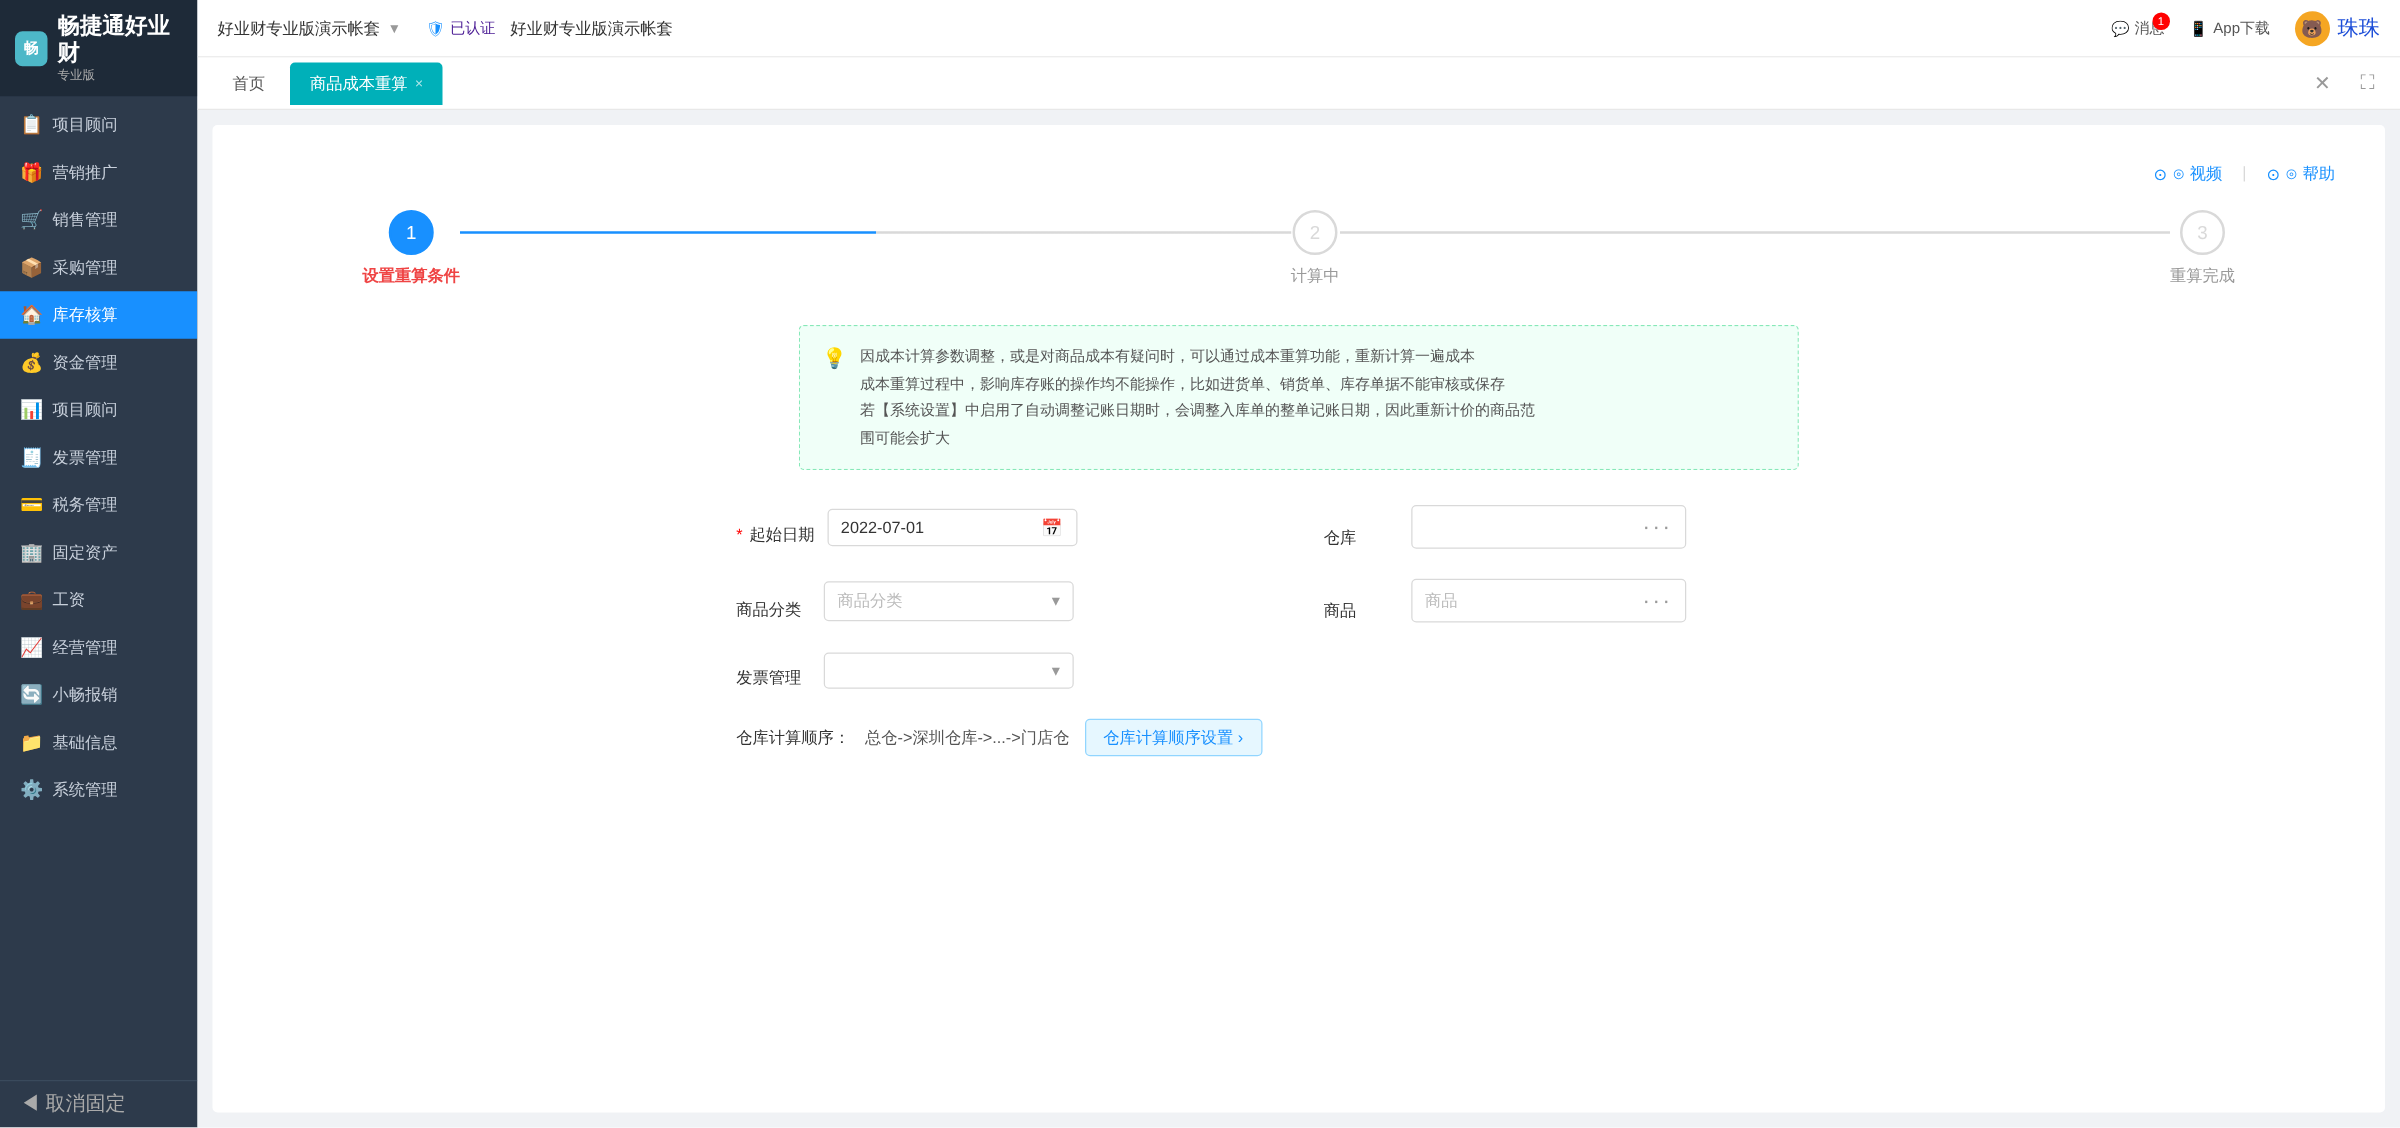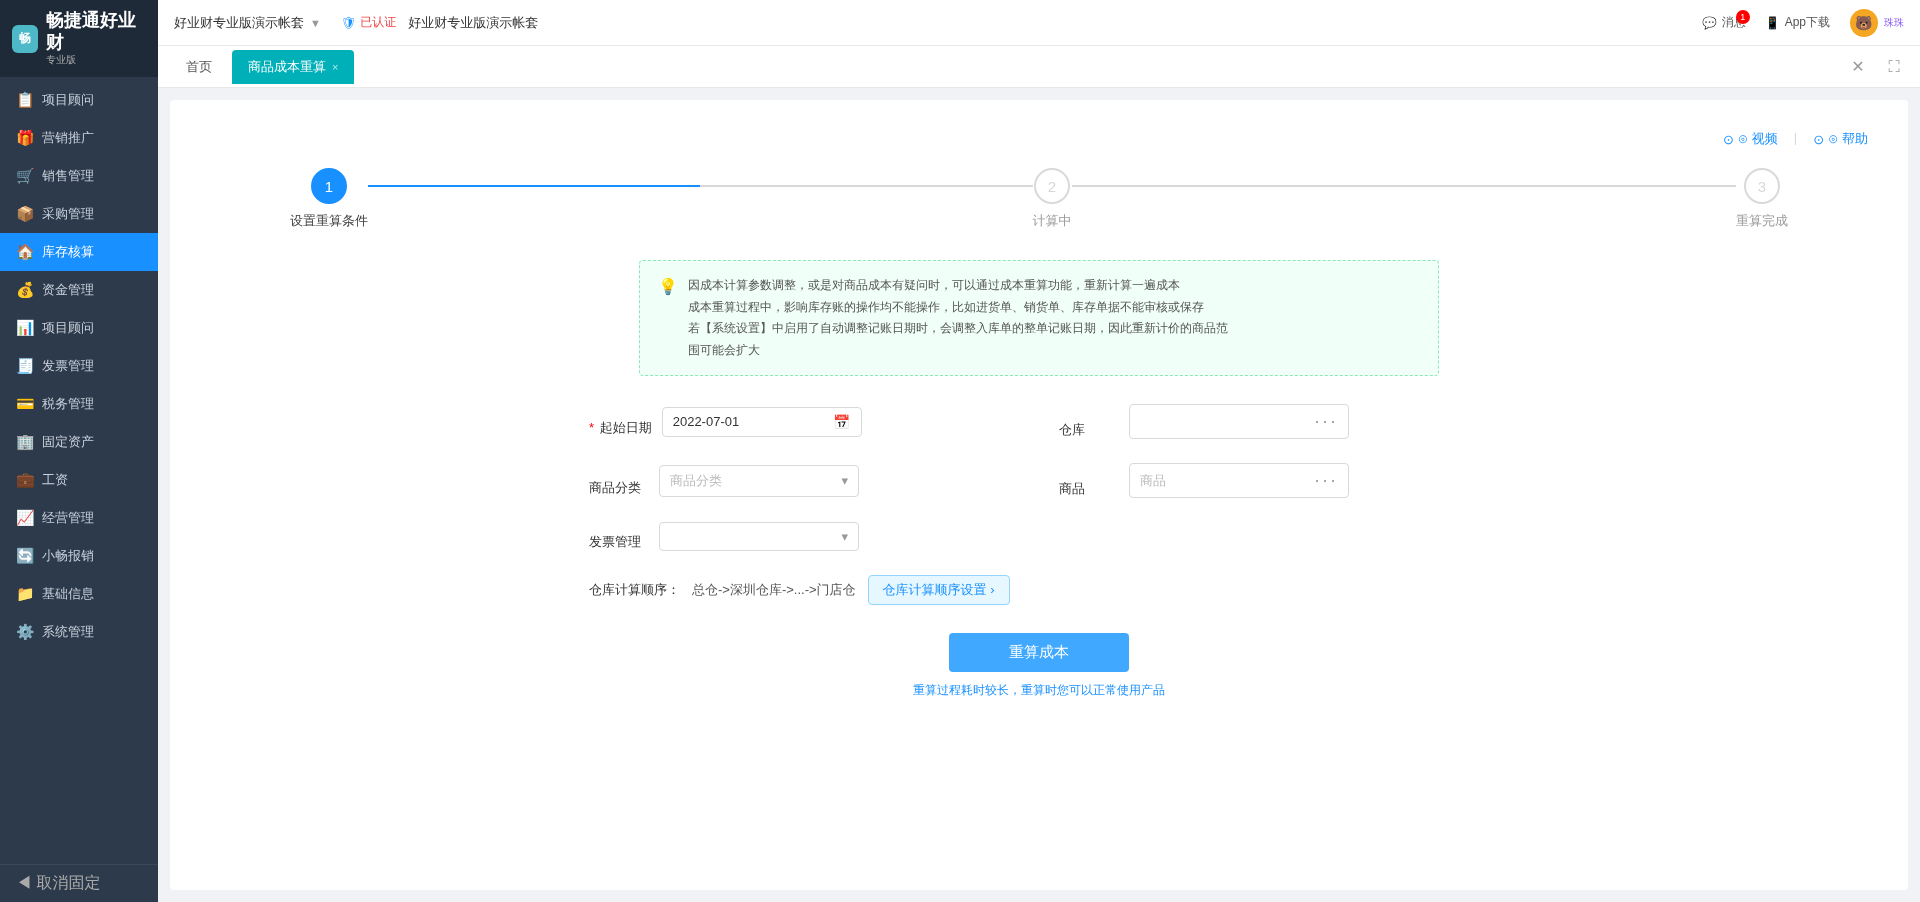--- a/index.html
+++ b/index.html
@@ -99,21 +99,21 @@
     .topbar-account-name { font-size: 13px; color: #333; }
     .topbar-chevron { color: #999; font-size: 11px; }
     .topbar-verified {
       display: flex;
       align-items: center;
       gap: 4px;
       color: #1890ff;
       font-size: 12px;
       margin-left: 8px;
     }
-    .topbar-verified-text { color: #ef4444; font-size: 12px; }
+    .topbar-verified-text { color: #4c1d95; font-size: 12px; }
     .topbar-company { color: #333; font-size: 13px; }
     .topbar-right {
       margin-left: auto;
       display: flex;
       align-items: center;
       gap: 20px;
     }
     .topbar-msg {
       display: flex;
       align-items: center;
@@ -150,21 +150,21 @@
       cursor: pointer;
     }
     .topbar-avatar {
       width: 28px;
       height: 28px;
       border-radius: 50%;
       background: #f5a623;
       display: flex; align-items: center; justify-content: center;
       font-size: 14px;
     }
-    .topbar-username { font-size: 10px; color: #8b5cf6; text-align: center; }
+    .topbar-username { font-size: 17px; color: #1d4ed8; text-align: center; }
 
     
     .tabbar {
       background: white;
       height: 42px;
       display: flex;
       align-items: center;
       padding: 0 12px;
       border-bottom: 1px solid #e8e8e8;
       gap: 4px;
@@ -223,21 +223,21 @@
     .step-circle.active {
       background: #1890ff;
       border-color: #1890ff;
       color: white;
     }
     .step-label {
       font-size: 13px;
       color: #999;
       text-align: center;
     }
-    .step-label.active { color: #404040; font-weight: normal; }
+    .step-label.active { color: #ef4444; font-weight: bold; }
 
     
     .info-box {
       background: #f0fff8;
       border: 1px dashed #87e8b8;
       border-radius: 4px;
       padding: 14px 18px;
       margin-bottom: 28px;
       max-width: 800px;
       margin-left: auto;
@@ -598,22 +598,16 @@
       </div>
 
       <div class="warehouse-row">
         <span class="warehouse-label">仓库计算顺序：</span>
         <span class="warehouse-value">总仓-&gt;深圳仓库-&gt;...-&gt;门店仓</span>
         <button class="warehouse-btn">
           <span>仓库计算顺序设置 ›</span>
         </button>
       </div>
 
-      <div class="submit-area">
-        <button class="submit-btn">
-          <span>重算成本</span>
-        </button>
-        <div class="submit-hint">重算过程耗时较长，重算时您可以正常使用产品</div>
-      </div>
 
     </div>
   </div>
 </div>
 
 </body></html>

